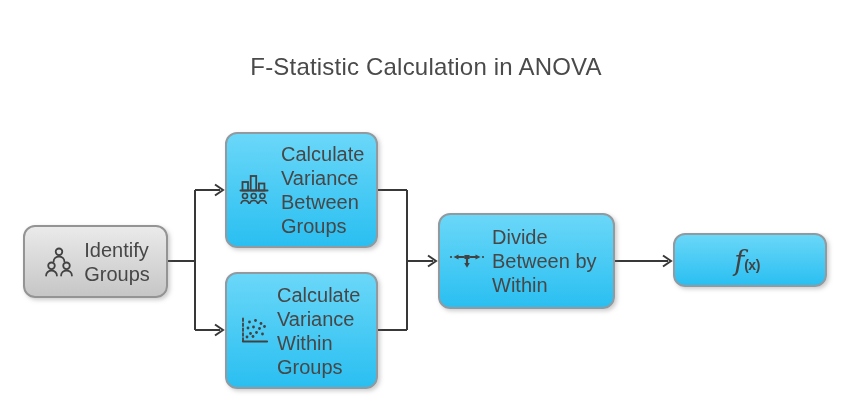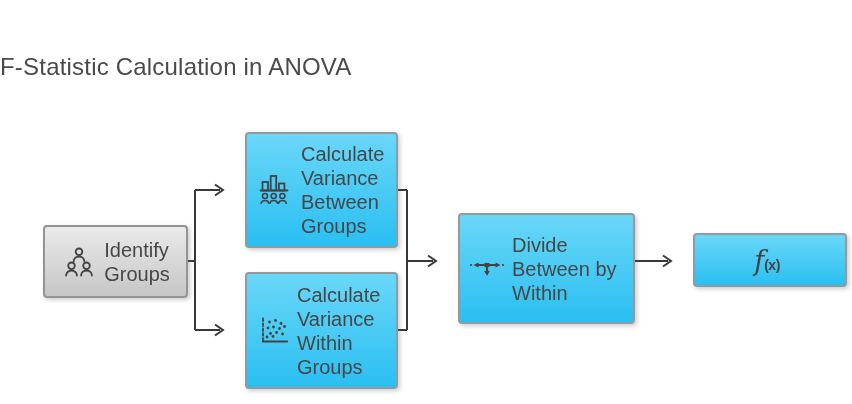--- a/index.html
+++ b/index.html
@@ -1,44 +1,44 @@
 <!DOCTYPE html>
 <html><head>
 <meta charset="utf-8">
 <style>
   html,body{margin:0;padding:0;background:#fff;}
   #canvas{
     position:relative;width:852px;height:404px;background:#ffffff;
     font-family:"Liberation Sans",sans-serif;overflow:hidden;
   }
   .title{
-    position:absolute;top:53px;left:0;right:0;text-align:left;
+    position:absolute;top:53px;left:0;right:0;text-align:center;
     font-size:24px;font-weight:500;color:#4a4a4a;letter-spacing:.2px;
   }
   #edges{position:absolute;left:0;top:0;}
   .node{
     position:absolute;display:flex;align-items:center;box-sizing:border-box;
-    border-radius:4px;box-shadow:2px 2px 4px rgba(110,110,110,.35);margin-left:20px;
+    border-radius:12px;box-shadow:2px 2px 4px rgba(110,110,110,.35);
   }
   .node-cyan{
     background:linear-gradient(180deg,#6ad7f8 0%,#2abff1 100%);
     border:2px solid #929aa0;
   }
   .node-gray{
     background:linear-gradient(180deg,#eaeaea 0%,#c6c6c6 100%);
     border:2px solid #949494;
   }
   .node .icon{flex:0 0 auto;margin-right:7px;display:flex;align-items:center;}
   .node-label{
     font-size:20px;line-height:24px;color:#474747;white-space:pre-line;text-align:left;
   }
   #node-identify{left:23px;top:225px;width:145px;height:73px;justify-content:center;padding:0 8px;}
   #node-between {left:225px;top:132px;width:153px;height:116px;padding-left:11px;}
   #node-within  {left:225px;top:272px;width:153px;height:117px;padding-left:11px;}
-  #node-divide  {left:438px;top:213px;width:177px;height:111px;padding-left:9px;}
+  #node-divide  {left:438px;top:213px;width:177px;height:96px;padding-left:9px;}
   #node-fstat   {left:673px;top:233px;width:154px;height:54px;justify-content:center;padding:0 4px;}
   .fx{display:flex;align-items:baseline;color:#424242;margin-right:6px;}
   .fx-f{font-family:"DejaVu Serif",serif;font-style:italic;font-size:27px;line-height:27px;}
   .fx-sub{font-size:14px;font-weight:700;position:relative;top:0px;letter-spacing:-.5px;}
   svg.glyph{display:block;}
   .stroke{stroke:#424242;fill:none;stroke-linecap:round;}
   .fillg{fill:#424242;stroke:none;}
 </style>
 </head>
 <body>

